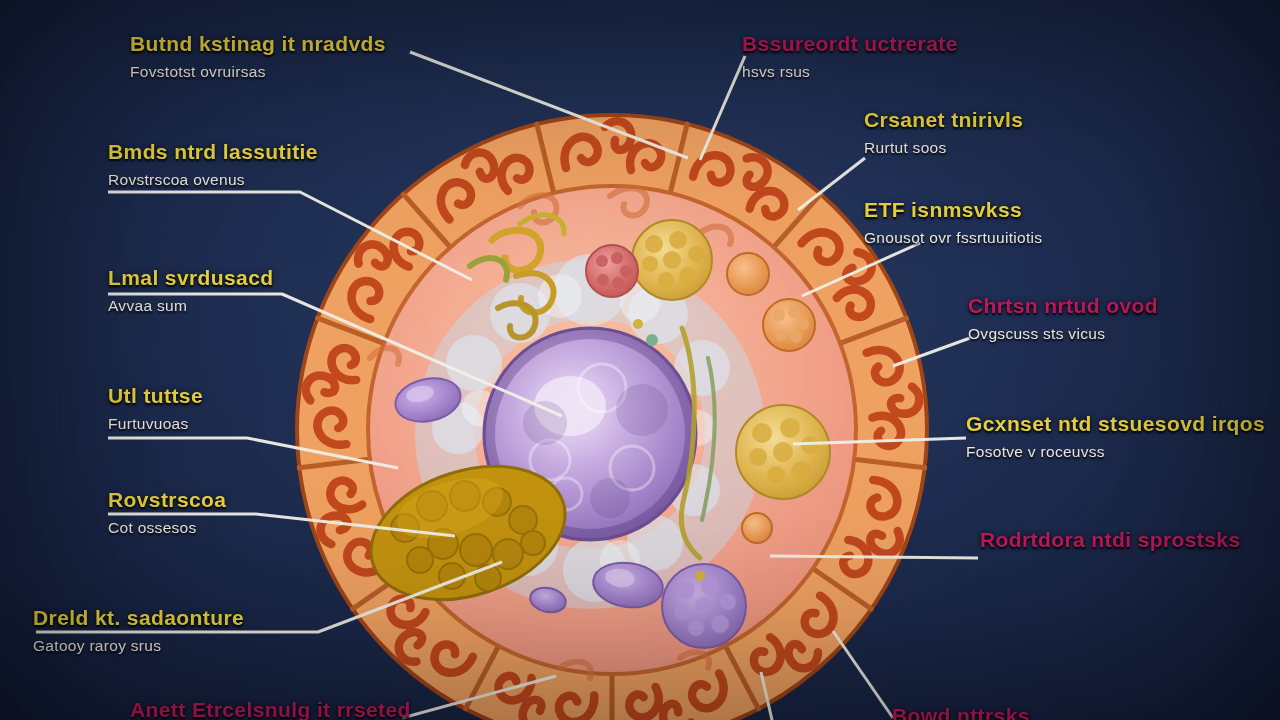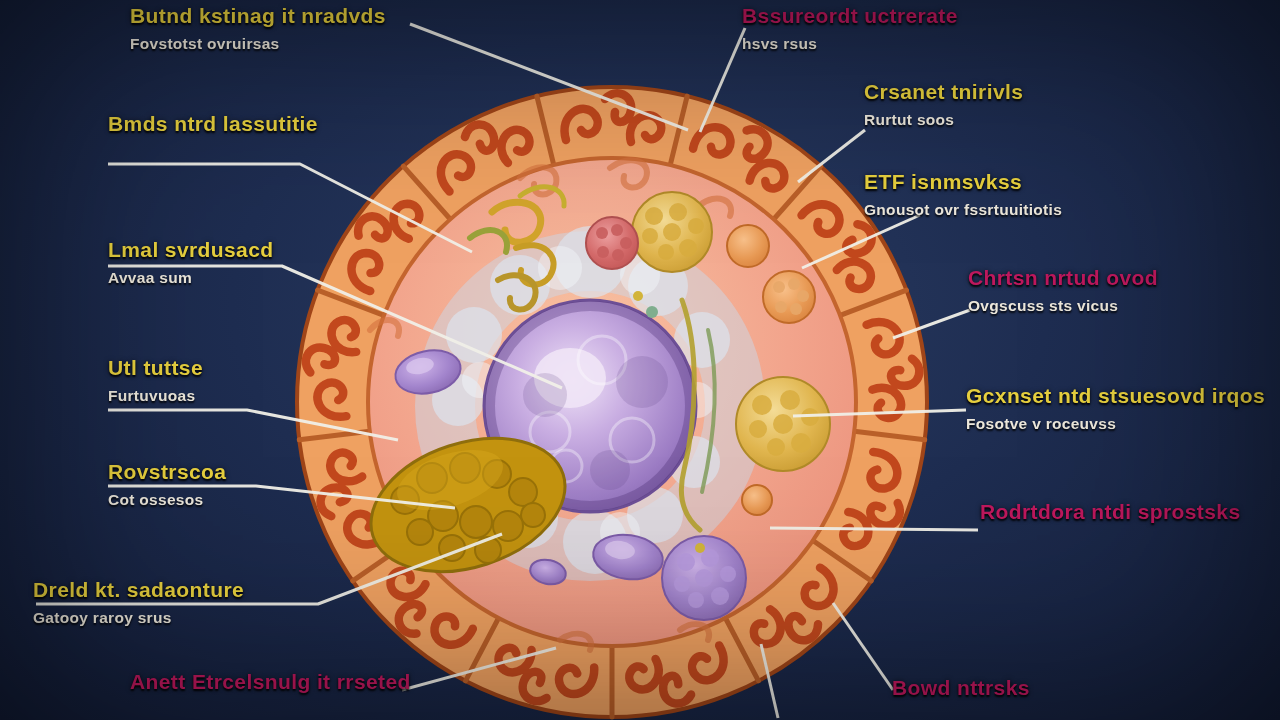--- a/index.html
+++ b/index.html
@@ -5,32 +5,32 @@
   html,body{margin:0;padding:0;}
   body{
     width:1280px;height:720px;position:relative;overflow:hidden;
     font-family:"Liberation Sans",sans-serif;
     background:radial-gradient(ellipse at 50% 42%, #2a3c63 0%, #1e2d51 45%, #131d38 100%);
   }
   body::before{
     content:"";position:absolute;inset:0;pointer-events:none;z-index:5;
     box-shadow:inset 0 0 220px rgba(0,0,0,.55);
   }
-  #stage{position:absolute;inset:0;}
+  #stage{position:absolute;inset:0;margin-top:28px;}
   svg{position:absolute;inset:0;}
   .label{position:absolute;z-index:4;line-height:1.15;}
   .label .t{
     display:block;font-size:21px;font-weight:bold;letter-spacing:.4px;
     color:#e6cf3e;
     text-shadow:0 2px 2px rgba(0,0,0,.9),0 0 5px rgba(0,0,0,.6);
     white-space:nowrap;
   }
   .label[data-color="orange"] .t{color:#be185d;}
   .label .s{
-    display:block;margin-top:7px;font-size:15.5px;font-weight:bold;letter-spacing:.3px;
+    display:block;margin-top:7px;font-size:15.5px;font-weight:normal;letter-spacing:.3px;
     color:#ece7db;text-shadow:0 2px 2px rgba(0,0,0,.9);white-space:nowrap;
   }
 </style>
 </head>
 <body>
 
 <div id="stage">
 
 <svg viewBox="0 0 1280 720" width="1280" height="720">
   <defs>
@@ -276,20 +276,21 @@
     <polyline points="778,718 761,644"></polyline>
   </g>
 </svg>
 
 <div class="label" style="left:130px;top:4px" data-color="yellow">
   <span class="t">Butnd kstinag it nradvds</span>
   <span class="s">Fovstotst ovruirsas</span>
 </div>
 <div class="label" style="left:108px;top:112px" data-color="yellow">
   <span class="t">Bmds ntrd lassutitie</span>
+  <span class="s">Rovstrscoa ovenus</span>
 </div>
 <div class="label" style="left:108px;top:356px" data-color="yellow">
   <span class="t">Utl tuttse</span>
   <span class="s">Furtuvuoas</span>
 </div>
 <div class="label" style="left:108px;top:238px" data-color="yellow">
   <span class="t">Lmal svrdusacd</span>
   <span class="s">Avvaa sum</span>
 </div>
 <div class="label" style="left:108px;top:460px" data-color="yellow">

